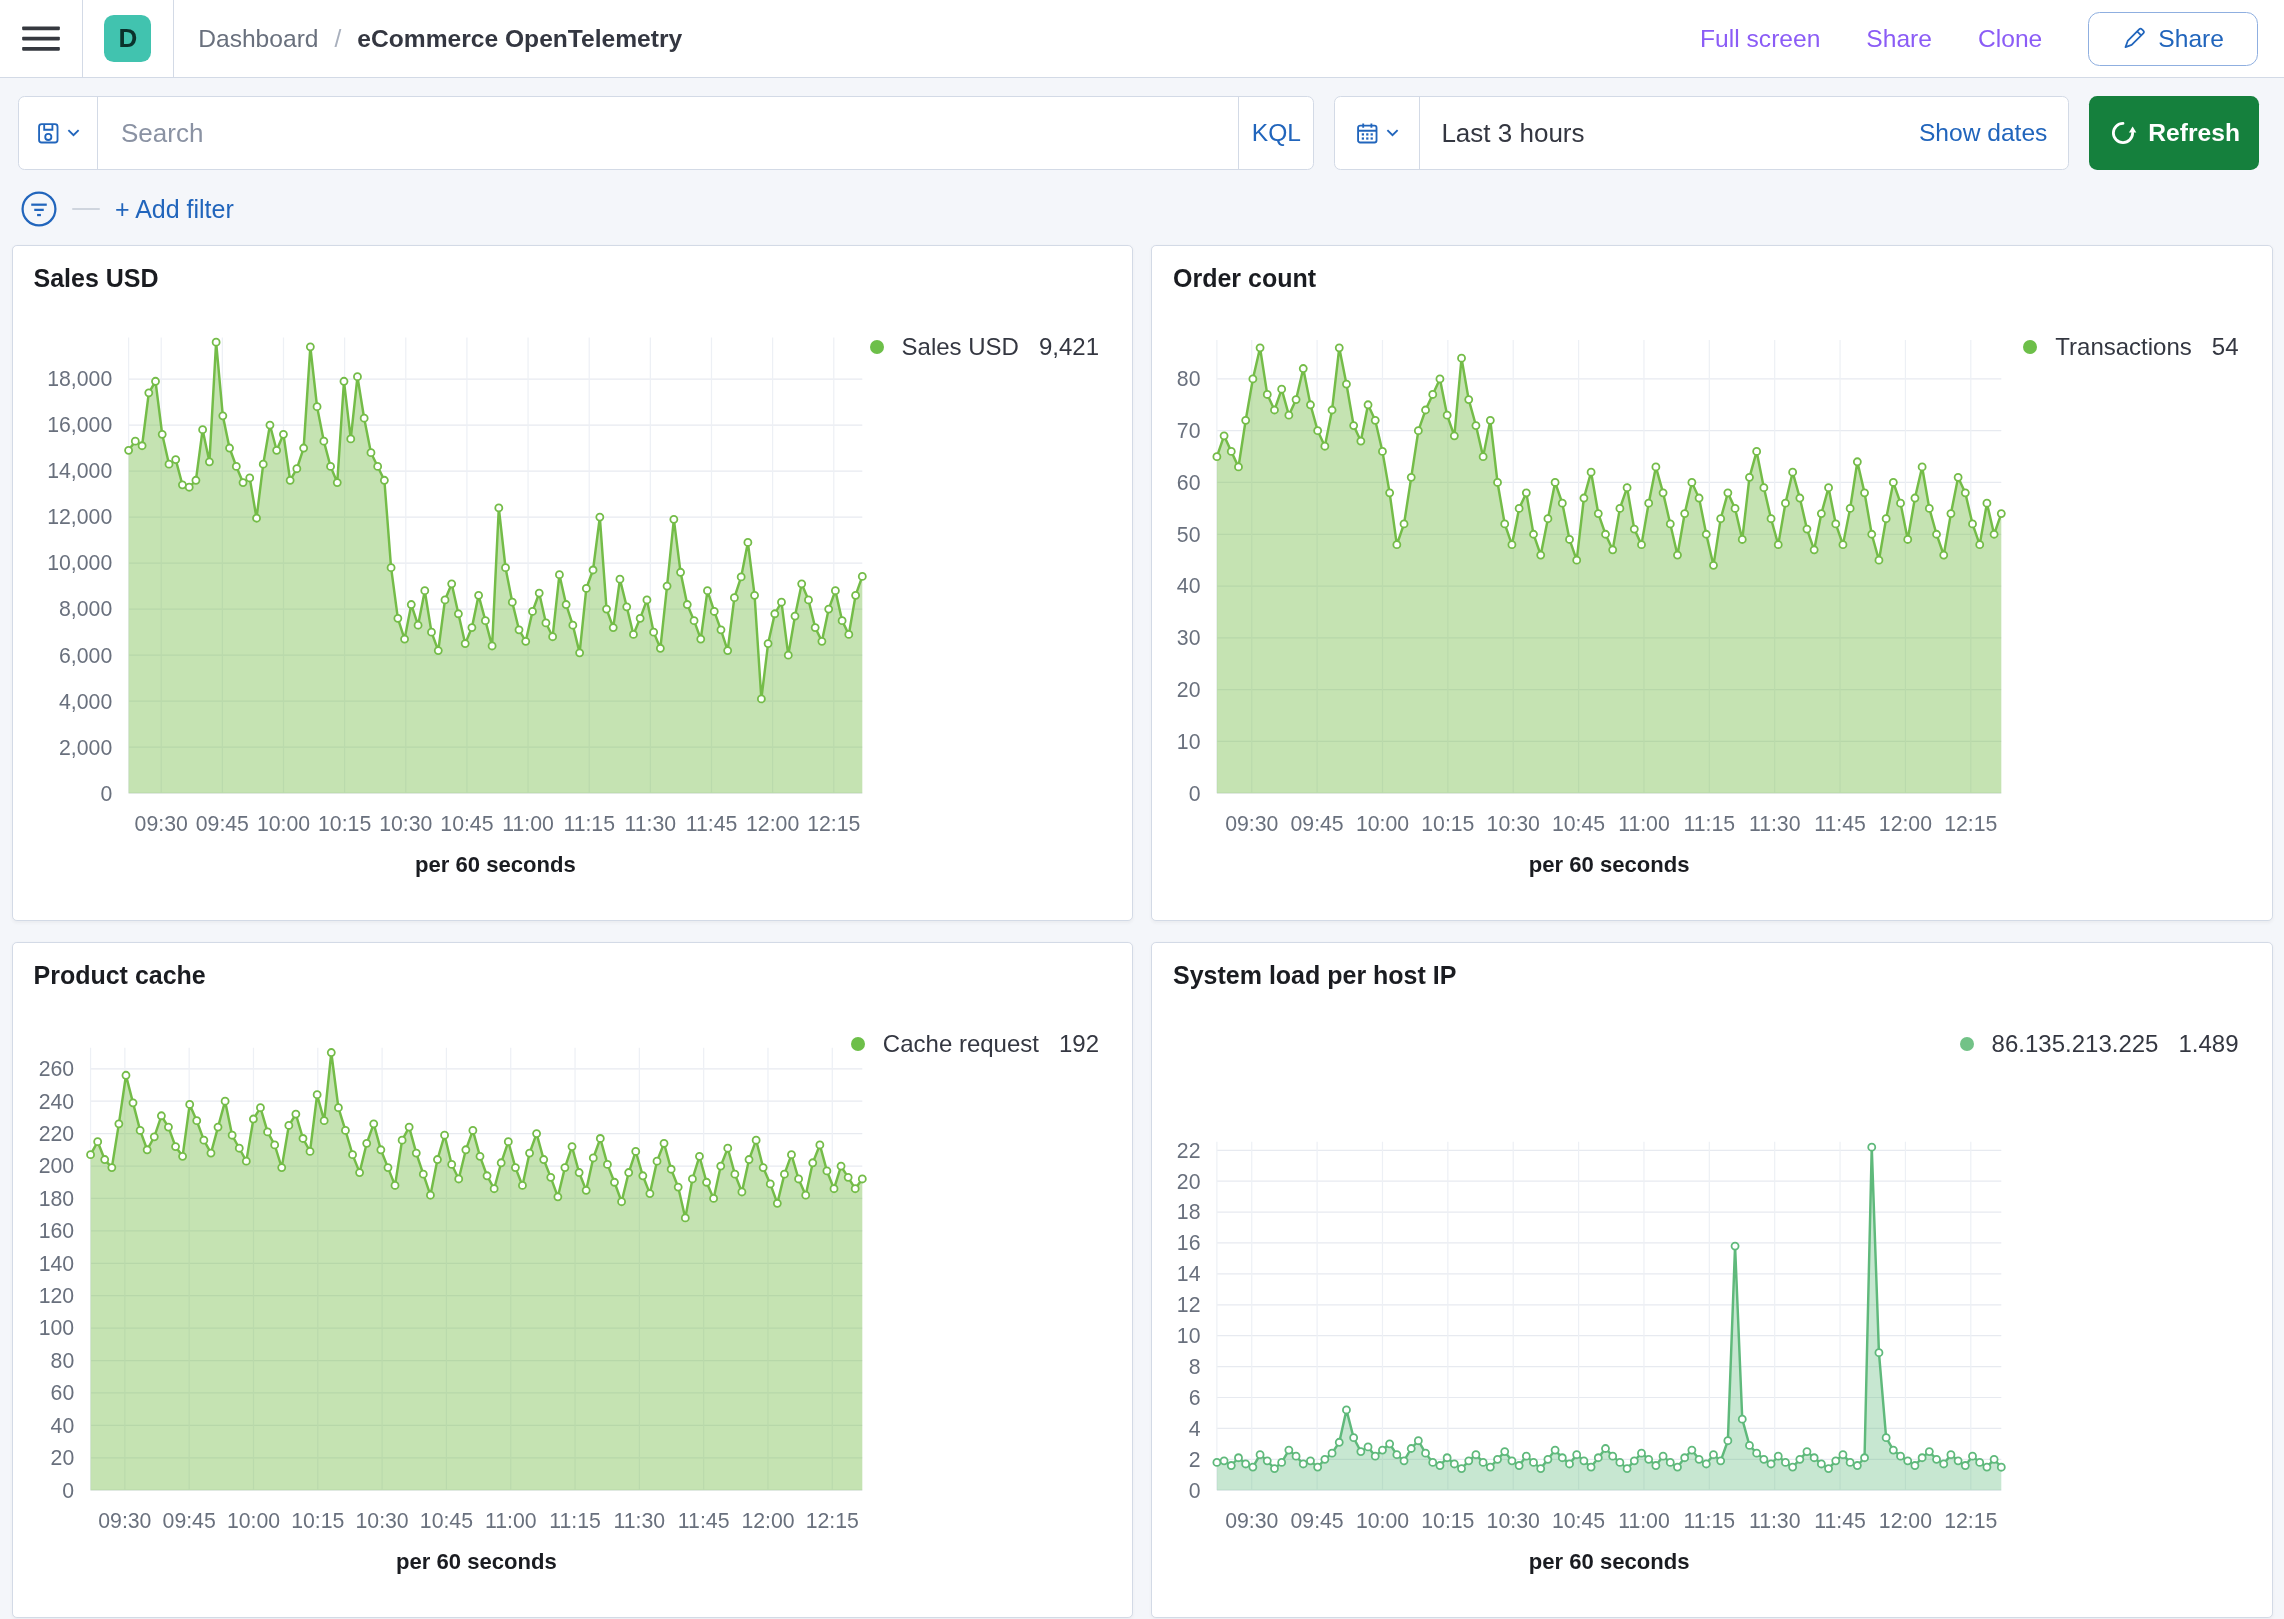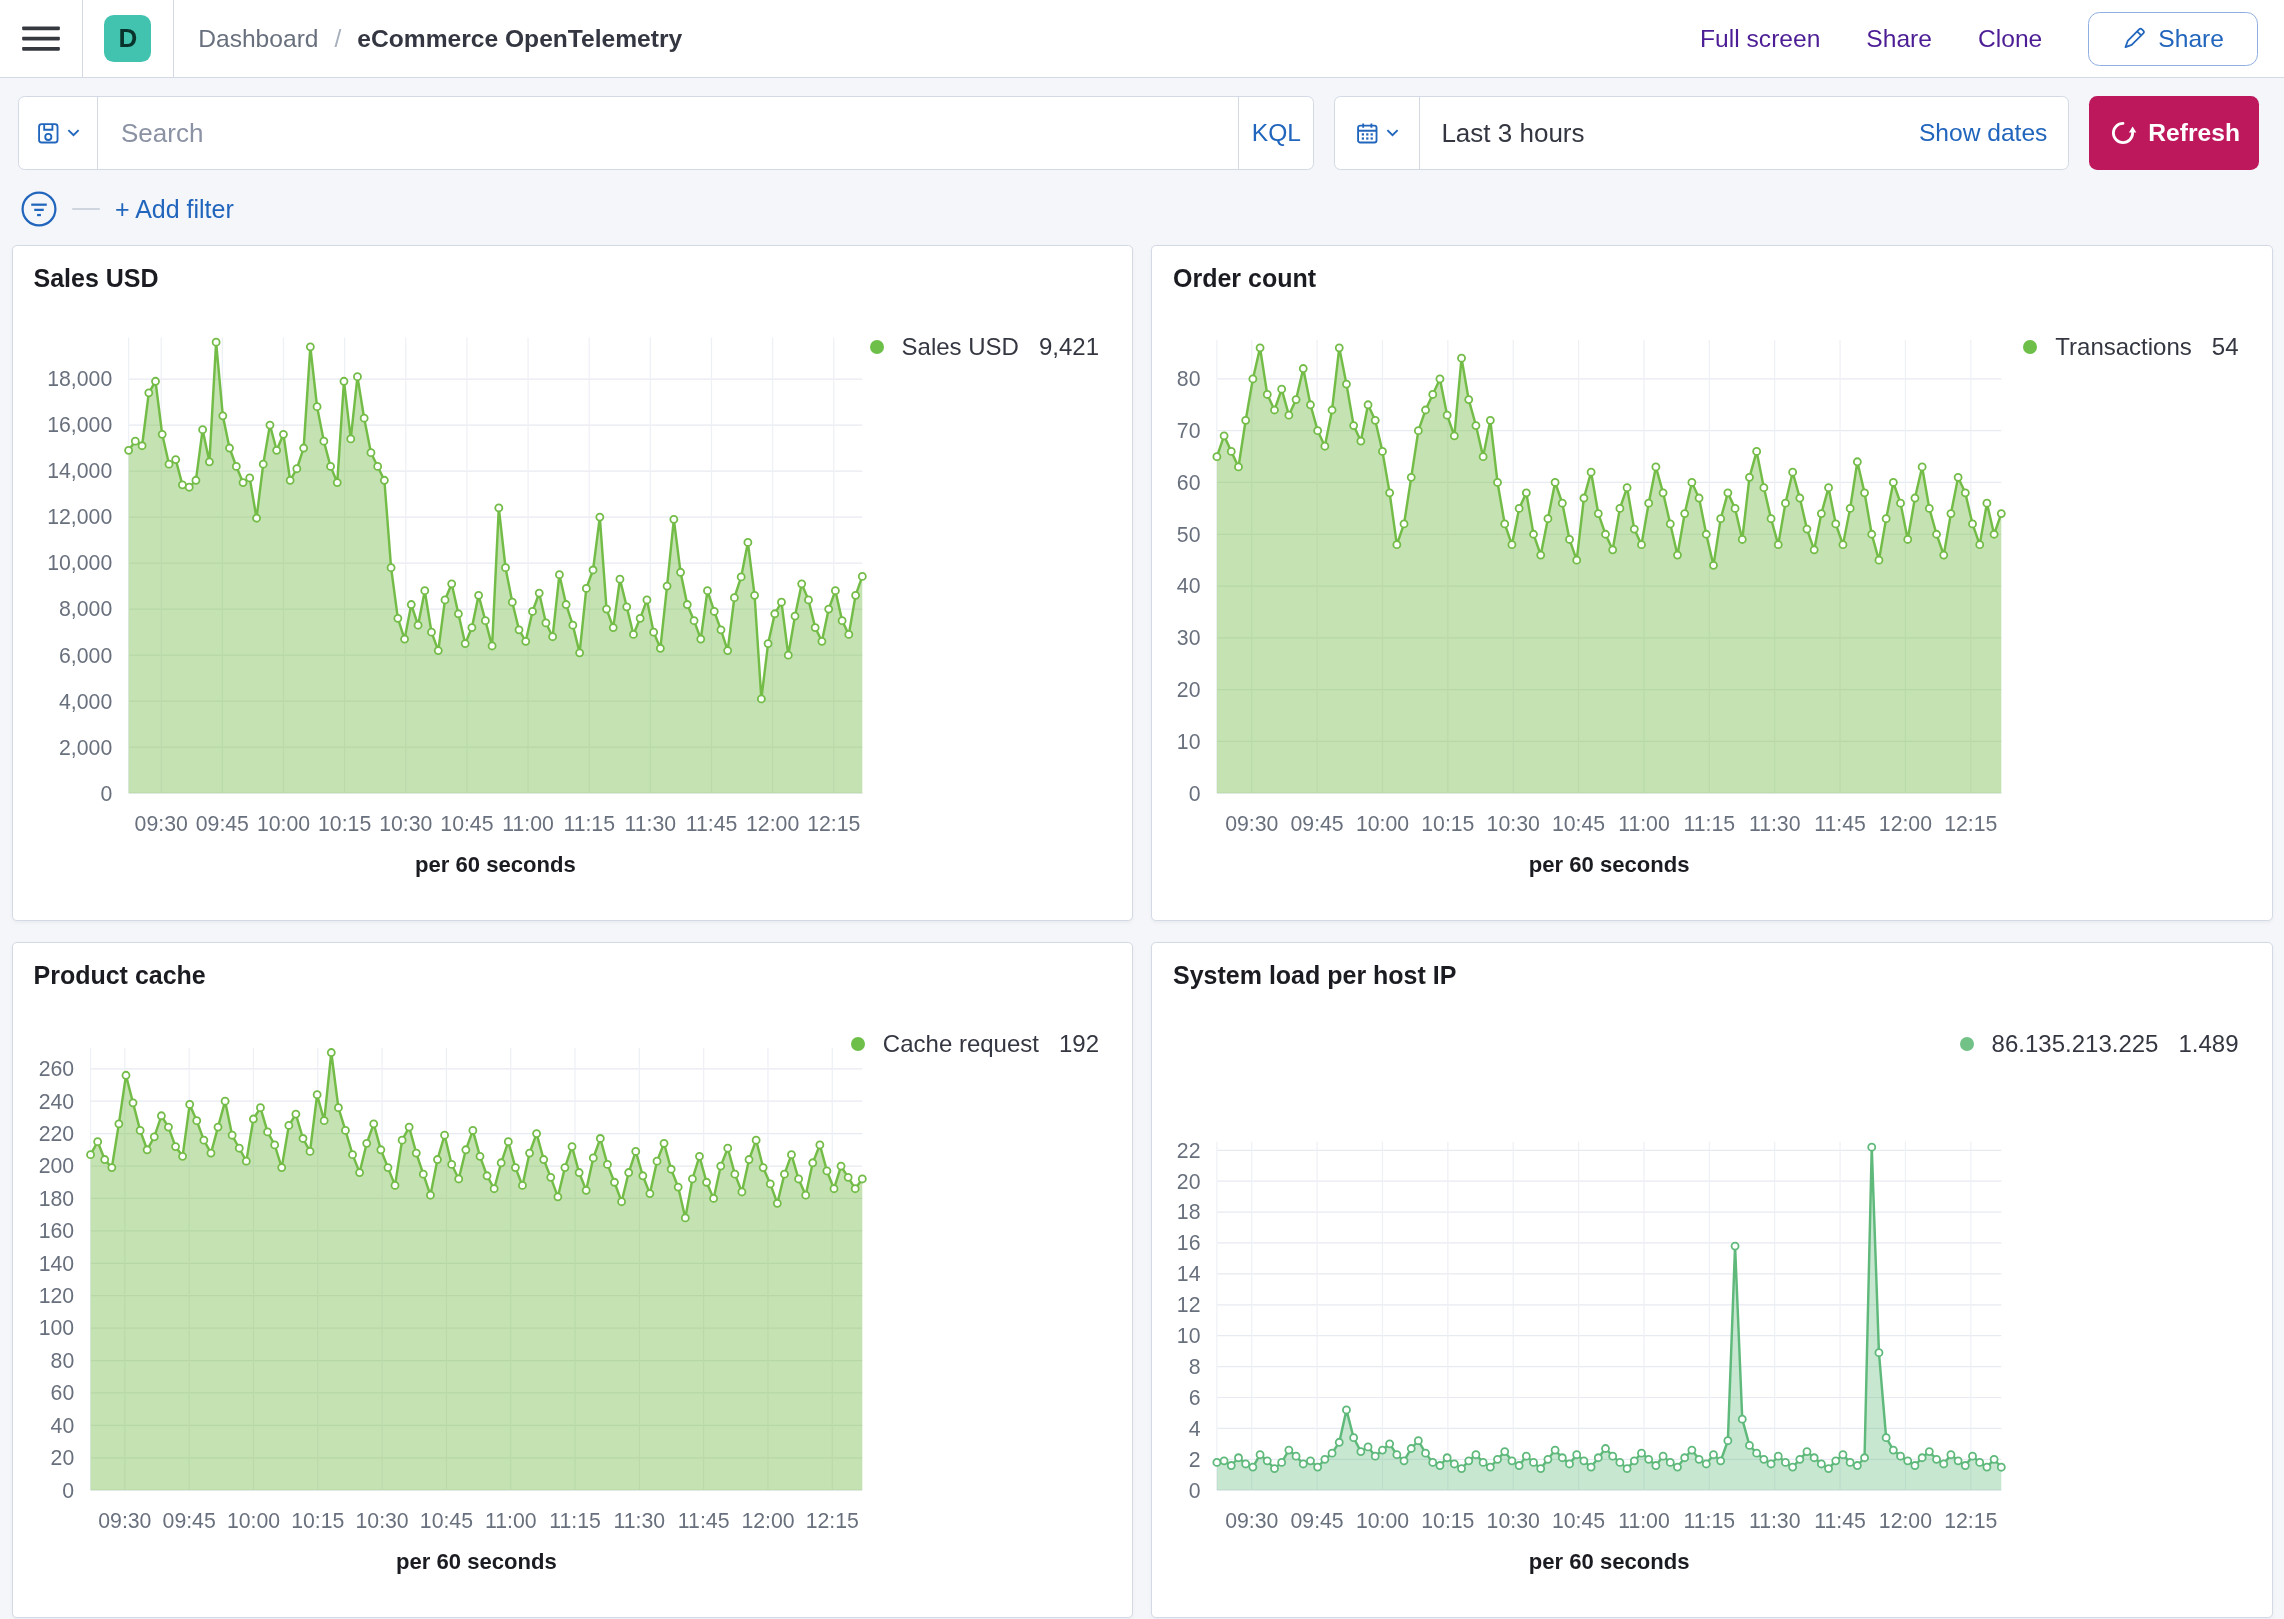--- a/index.html
+++ b/index.html
@@ -12,40 +12,40 @@
   .nav-btn { width:82px; height:100%; display:flex; align-items:center; justify-content:center; cursor:pointer; }
   .vsep { width:0.8px; height:100%; background:#d3dae6; }
   .space-cell { width:90px; height:100%; display:flex; align-items:center; justify-content:center; }
   .space-badge { width:47px; height:47px; border-radius:9.8px; background:#41c3af;
     display:flex; align-items:center; justify-content:center; font-size:26px; font-weight:700; color:#072; color:#0a322c; cursor:pointer;}
   .crumbs { display:flex; align-items:center; gap:16px; padding-left:24.6px; font-size:24.6px; }
   .crumb-link { color:#69707d; cursor:pointer; }
   .crumb-sep { color:#a9b0bd; }
   .crumb-current { color:#343741; font-weight:600; }
   .header-right { margin-left:auto; display:flex; align-items:center; gap:46px; padding-right:26px; }
-  .hlink { color:#4c1d95; font-size:24.6px; cursor:pointer; }
+  .hlink { color:#8b5cf6; font-size:24.6px; cursor:pointer; }
   .edit-btn { display:flex; align-items:center; gap:11.5px; border:1.2px solid #8fafe0; color:#2165bc;
     border-radius:11.5px; height:54px; padding:0 33px; font-size:24.6px; background:#fff; cursor:pointer; }
 
   
   .query-row { display:flex; gap:20px; margin:18px 24.6px 0 18px; height:74px; }
   .search-box { flex:1; background:#fff; border:0.8px solid #d3dae6; border-radius:6.5px;
     display:flex; align-items:center; overflow:hidden; }
   .save-cell { width:79px; height:100%; display:flex; align-items:center; justify-content:center;
     gap:6.5px; border-right:0.8px solid #d3dae6; cursor:pointer; }
   .search-input { flex:1; font-size:26px; color:#8a92a3; padding-left:23px; }
   .kql-cell { width:75px; height:100%; display:flex; align-items:center; justify-content:center;
     border-left:0.8px solid #d3dae6; color:#2165bc; font-size:24.6px; cursor:pointer; }
   .date-box { width:735px; background:#fff; border:0.8px solid #d3dae6; border-radius:6.5px;
     display:flex; align-items:center; overflow:hidden; }
   .cal-cell { width:85px; height:100%; display:flex; align-items:center; justify-content:center;
     gap:6.5px; border-right:0.8px solid #d3dae6; cursor:pointer; }
   .date-text { font-size:26px; color:#343741; padding-left:21px; }
   .show-dates { margin-left:auto; padding-right:21px; color:#2165bc; font-size:24.6px; cursor:pointer; }
-  .refresh-btn { width:170px; background:#be185d; border:none; border-radius:8.2px; color:#fff;
+  .refresh-btn { width:170px; background:#15803d; border:none; border-radius:8.2px; color:#fff;
     display:flex; align-items:center; justify-content:center; gap:11.5px; font-size:24.6px; font-weight:600; cursor:pointer; }
 
   
   .filter-row { display:flex; align-items:center; gap:14.7px; margin:19.6px 0 0 19.6px; height:39px; }
   .filter-dash { width:28px; height:2.5px; background:#cfd5de; border-radius:1.6px; }
   .add-filter { color:#2165bc; font-size:25px; cursor:pointer; }
 
   
   .grid { display:grid; grid-template-columns:1fr 1fr; gap:21px 18px; margin:16.4px 11.5px 0 11.5px; }
   .panel { position:relative; background:#fff; border:0.8px solid #d3dae6; border-radius:4.9px;

